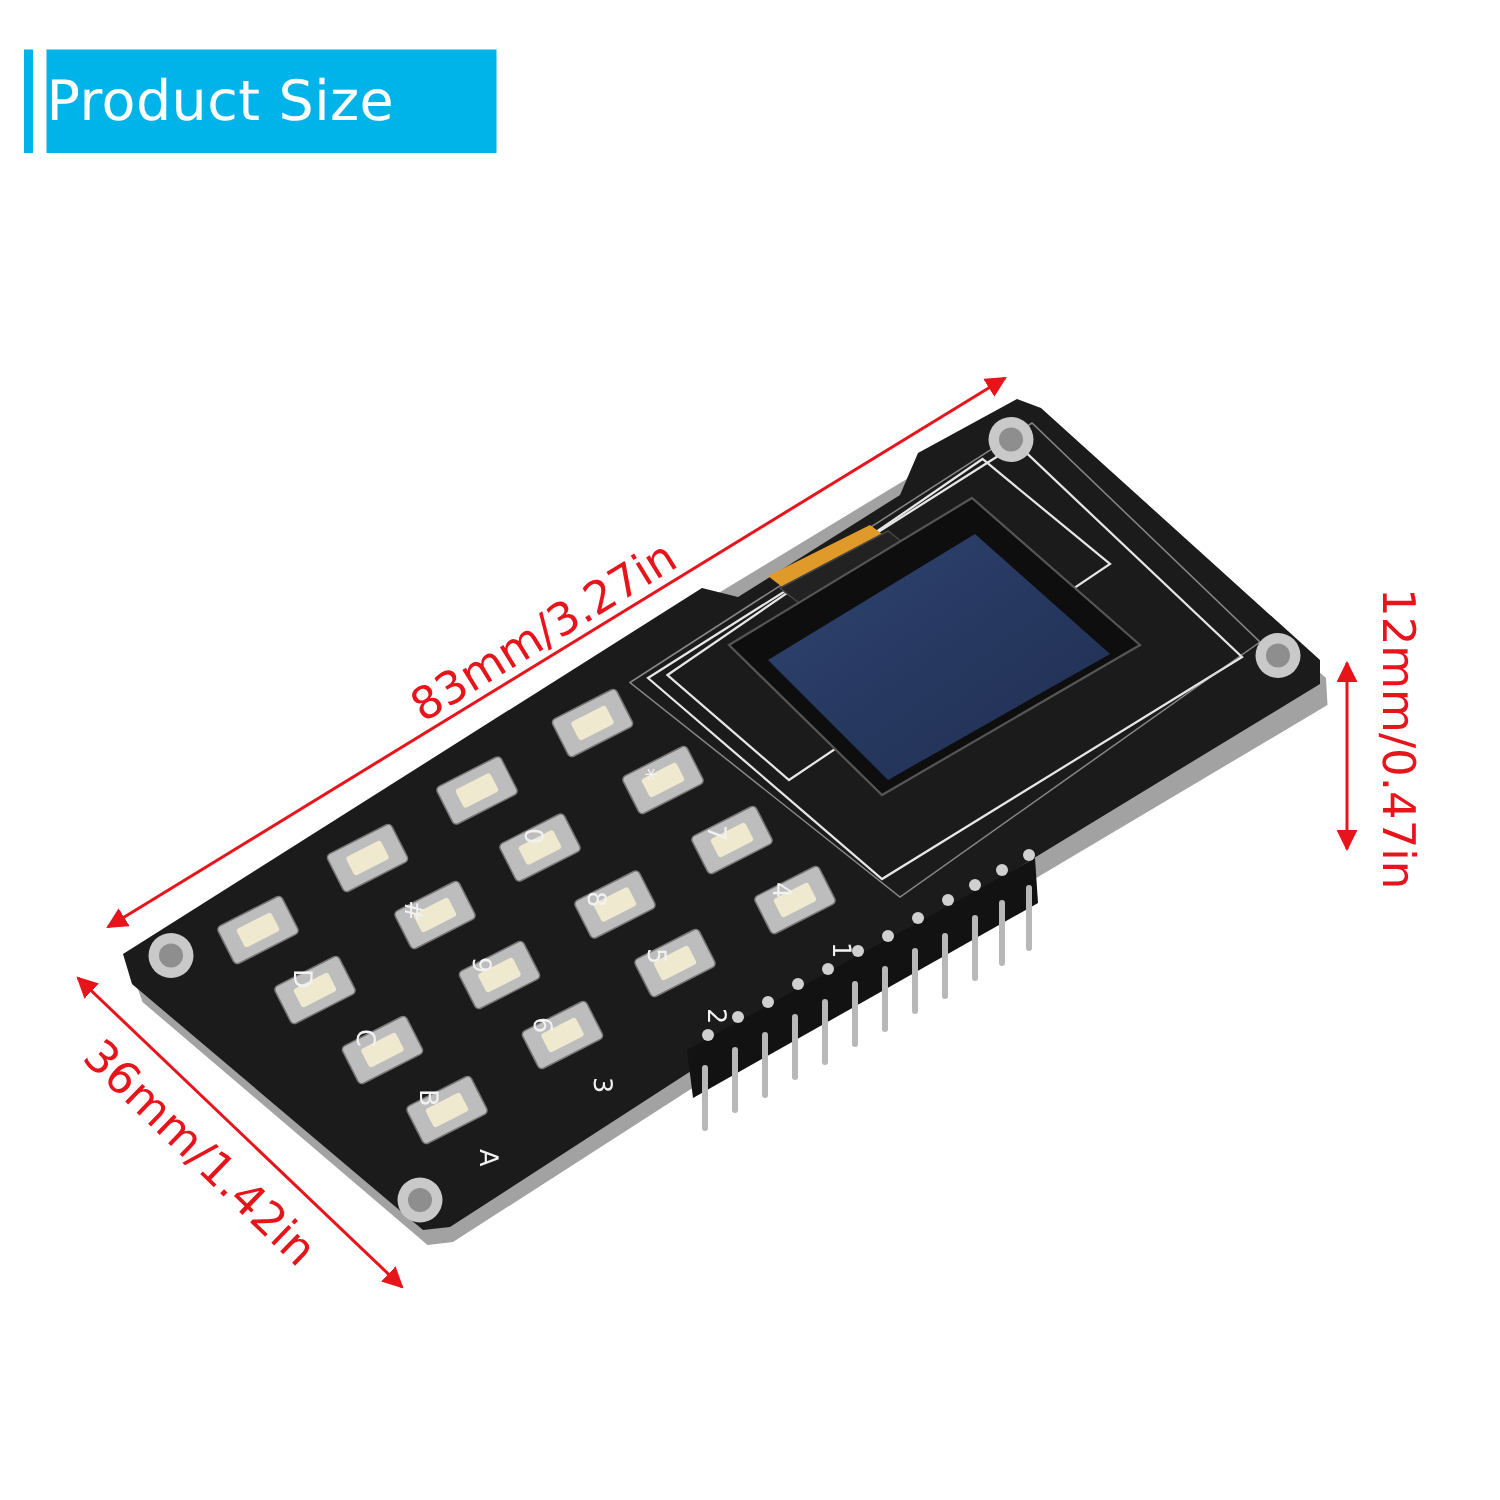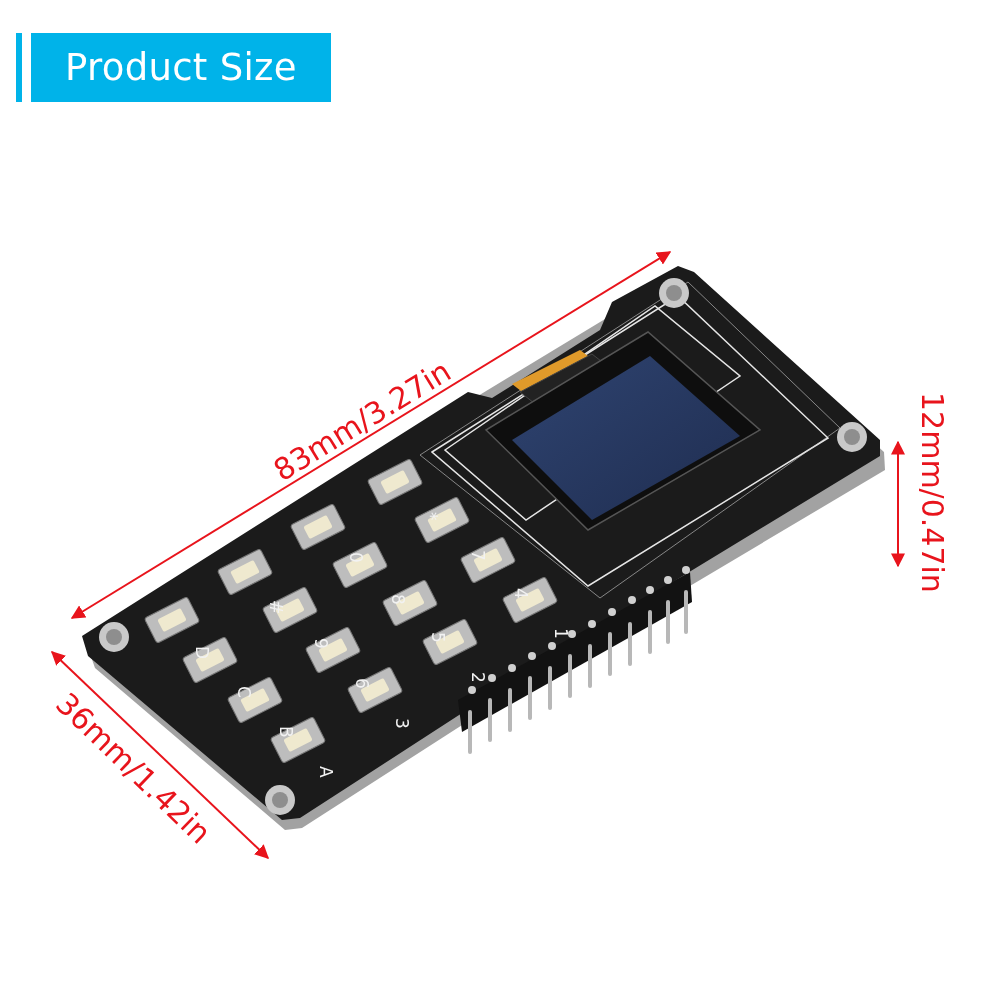--- a/index.html
+++ b/index.html
@@ -1,19 +1,19 @@
 <!DOCTYPE html>
 <html style="--accent: #00b3e9;"><head>
 <meta charset="utf-8">
 <style>
   html, body { margin:0; padding:0; background:#ffffff; }
   body { width:1000px; height:1000px; position:relative; overflow:hidden; font-family:"Liberation Sans", sans-serif; }
   .hdr-bar { position:absolute; left:16px; top:33px; width:6px; height:69px; background:var(--accent); }
   .hdr-box { position:absolute; left:31px; top:33px; width:300px; height:69px; background:var(--accent); color:#fff;
-             font-family:"DejaVu Sans", sans-serif; font-size:37px; line-height:69px; text-align:center; letter-spacing:0.3px; }
+             font-family:"DejaVu Sans", sans-serif; font-size:37px; line-height:69px; text-align:left; letter-spacing:0.3px; }
   svg.scene { position:absolute; left:0; top:0; }
   .dim-text { font-family:"DejaVu Sans", sans-serif; font-size:30px; fill:#e8141c; }
   .silk { font-family:"DejaVu Sans", sans-serif; font-size:17px; fill:#f2f2f2; }
 </style>
 </head>
 <body>
 
 <div class="hdr-bar"></div>
 <div class="hdr-box">Product Size</div>
 

